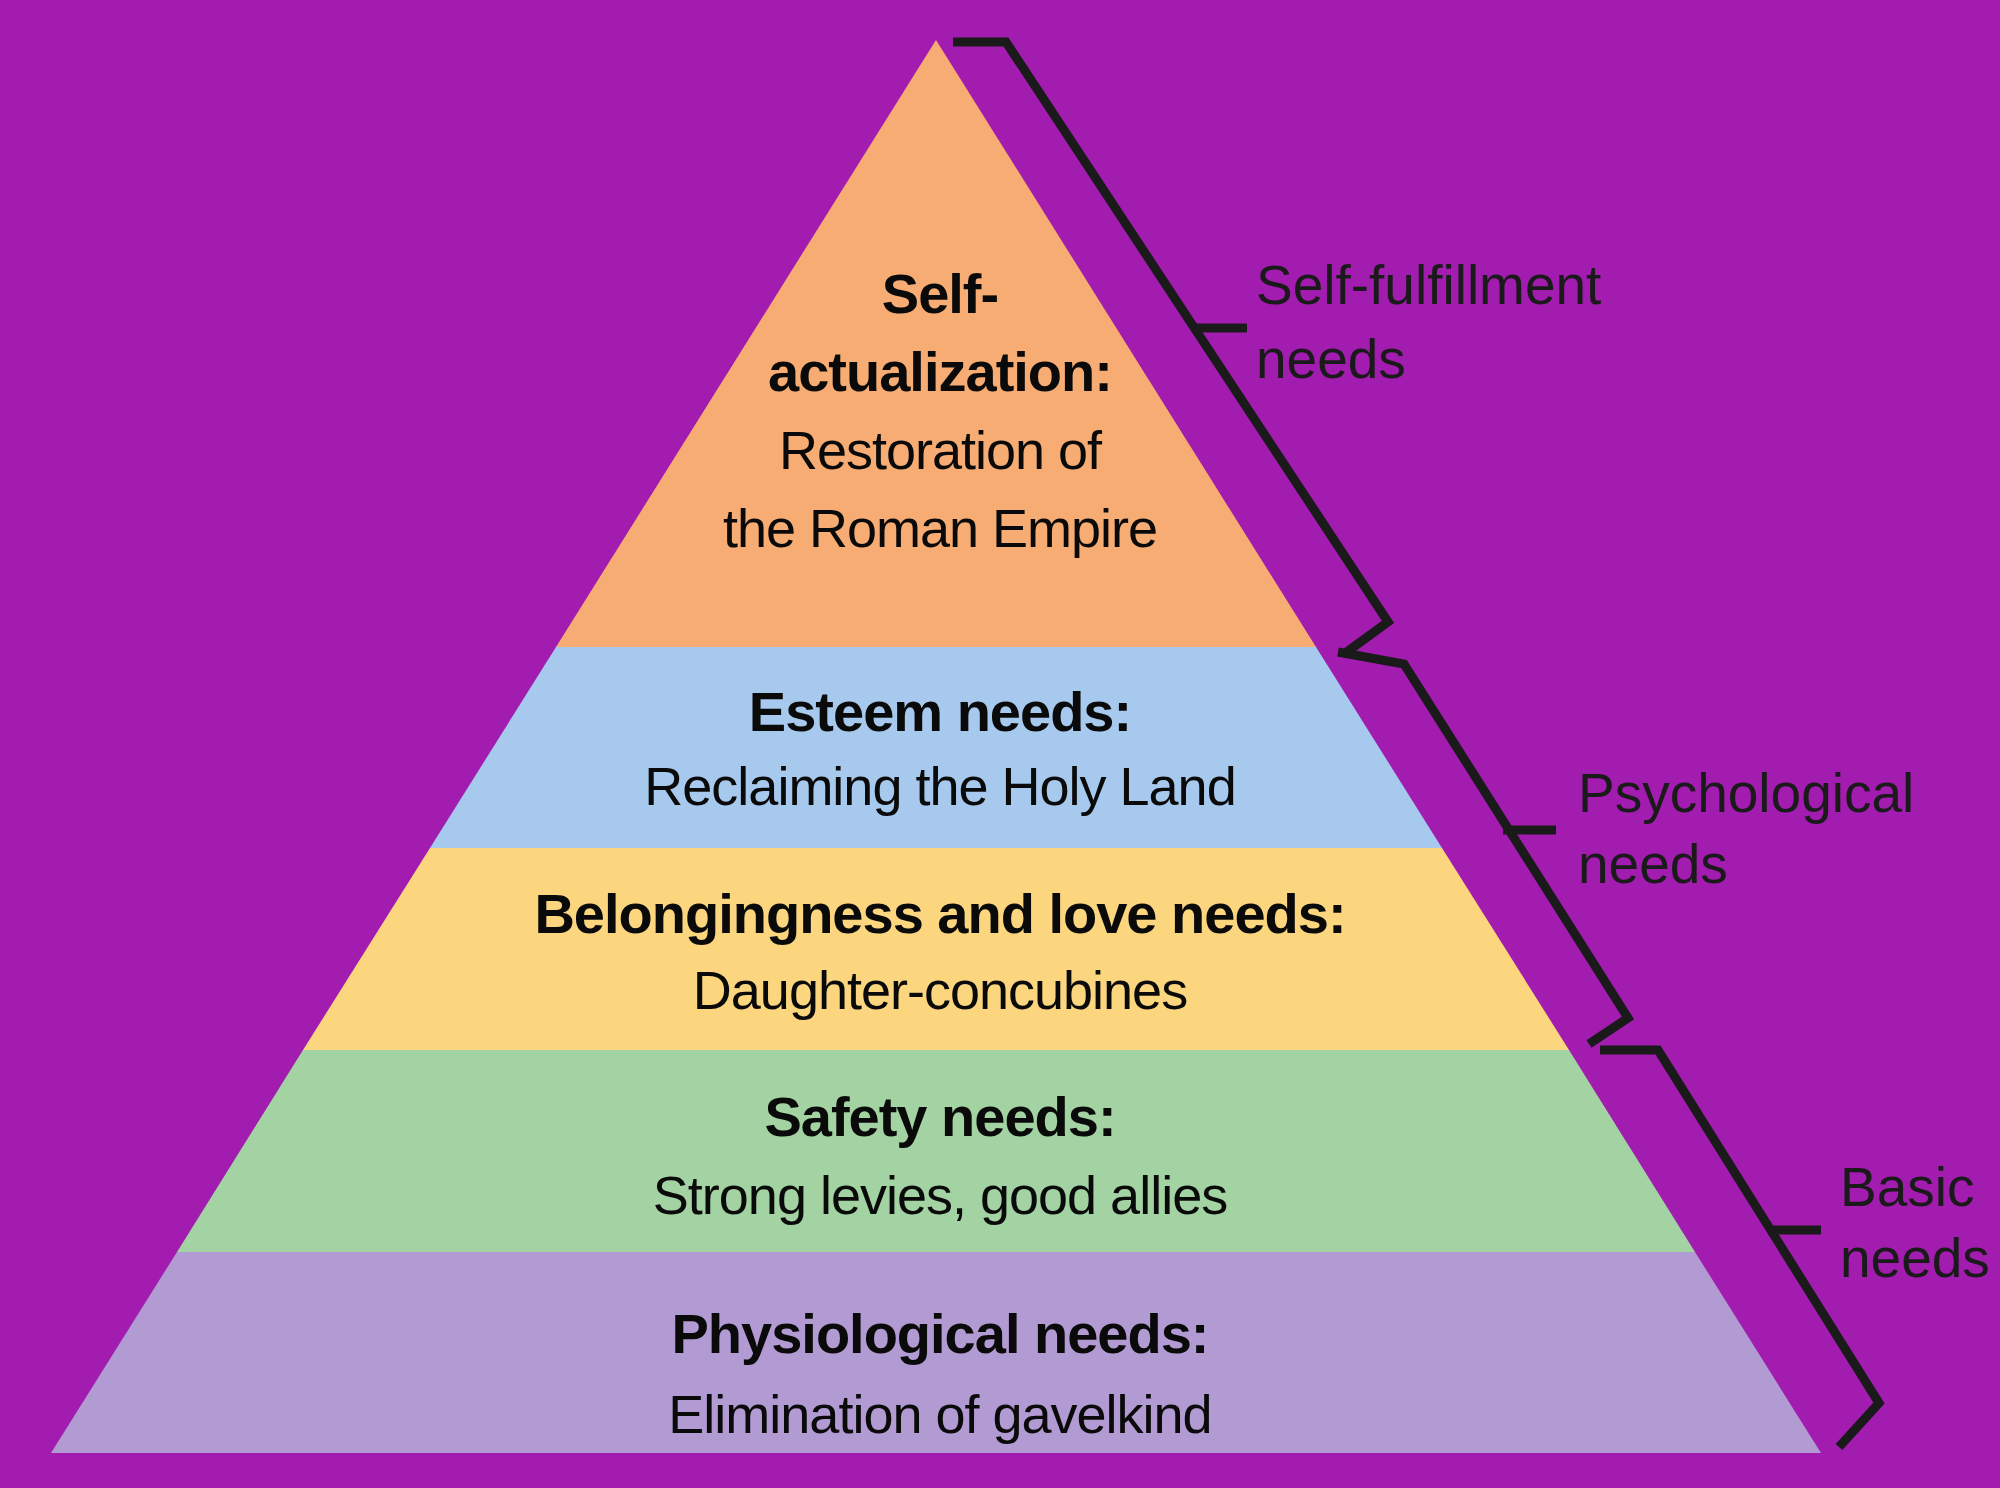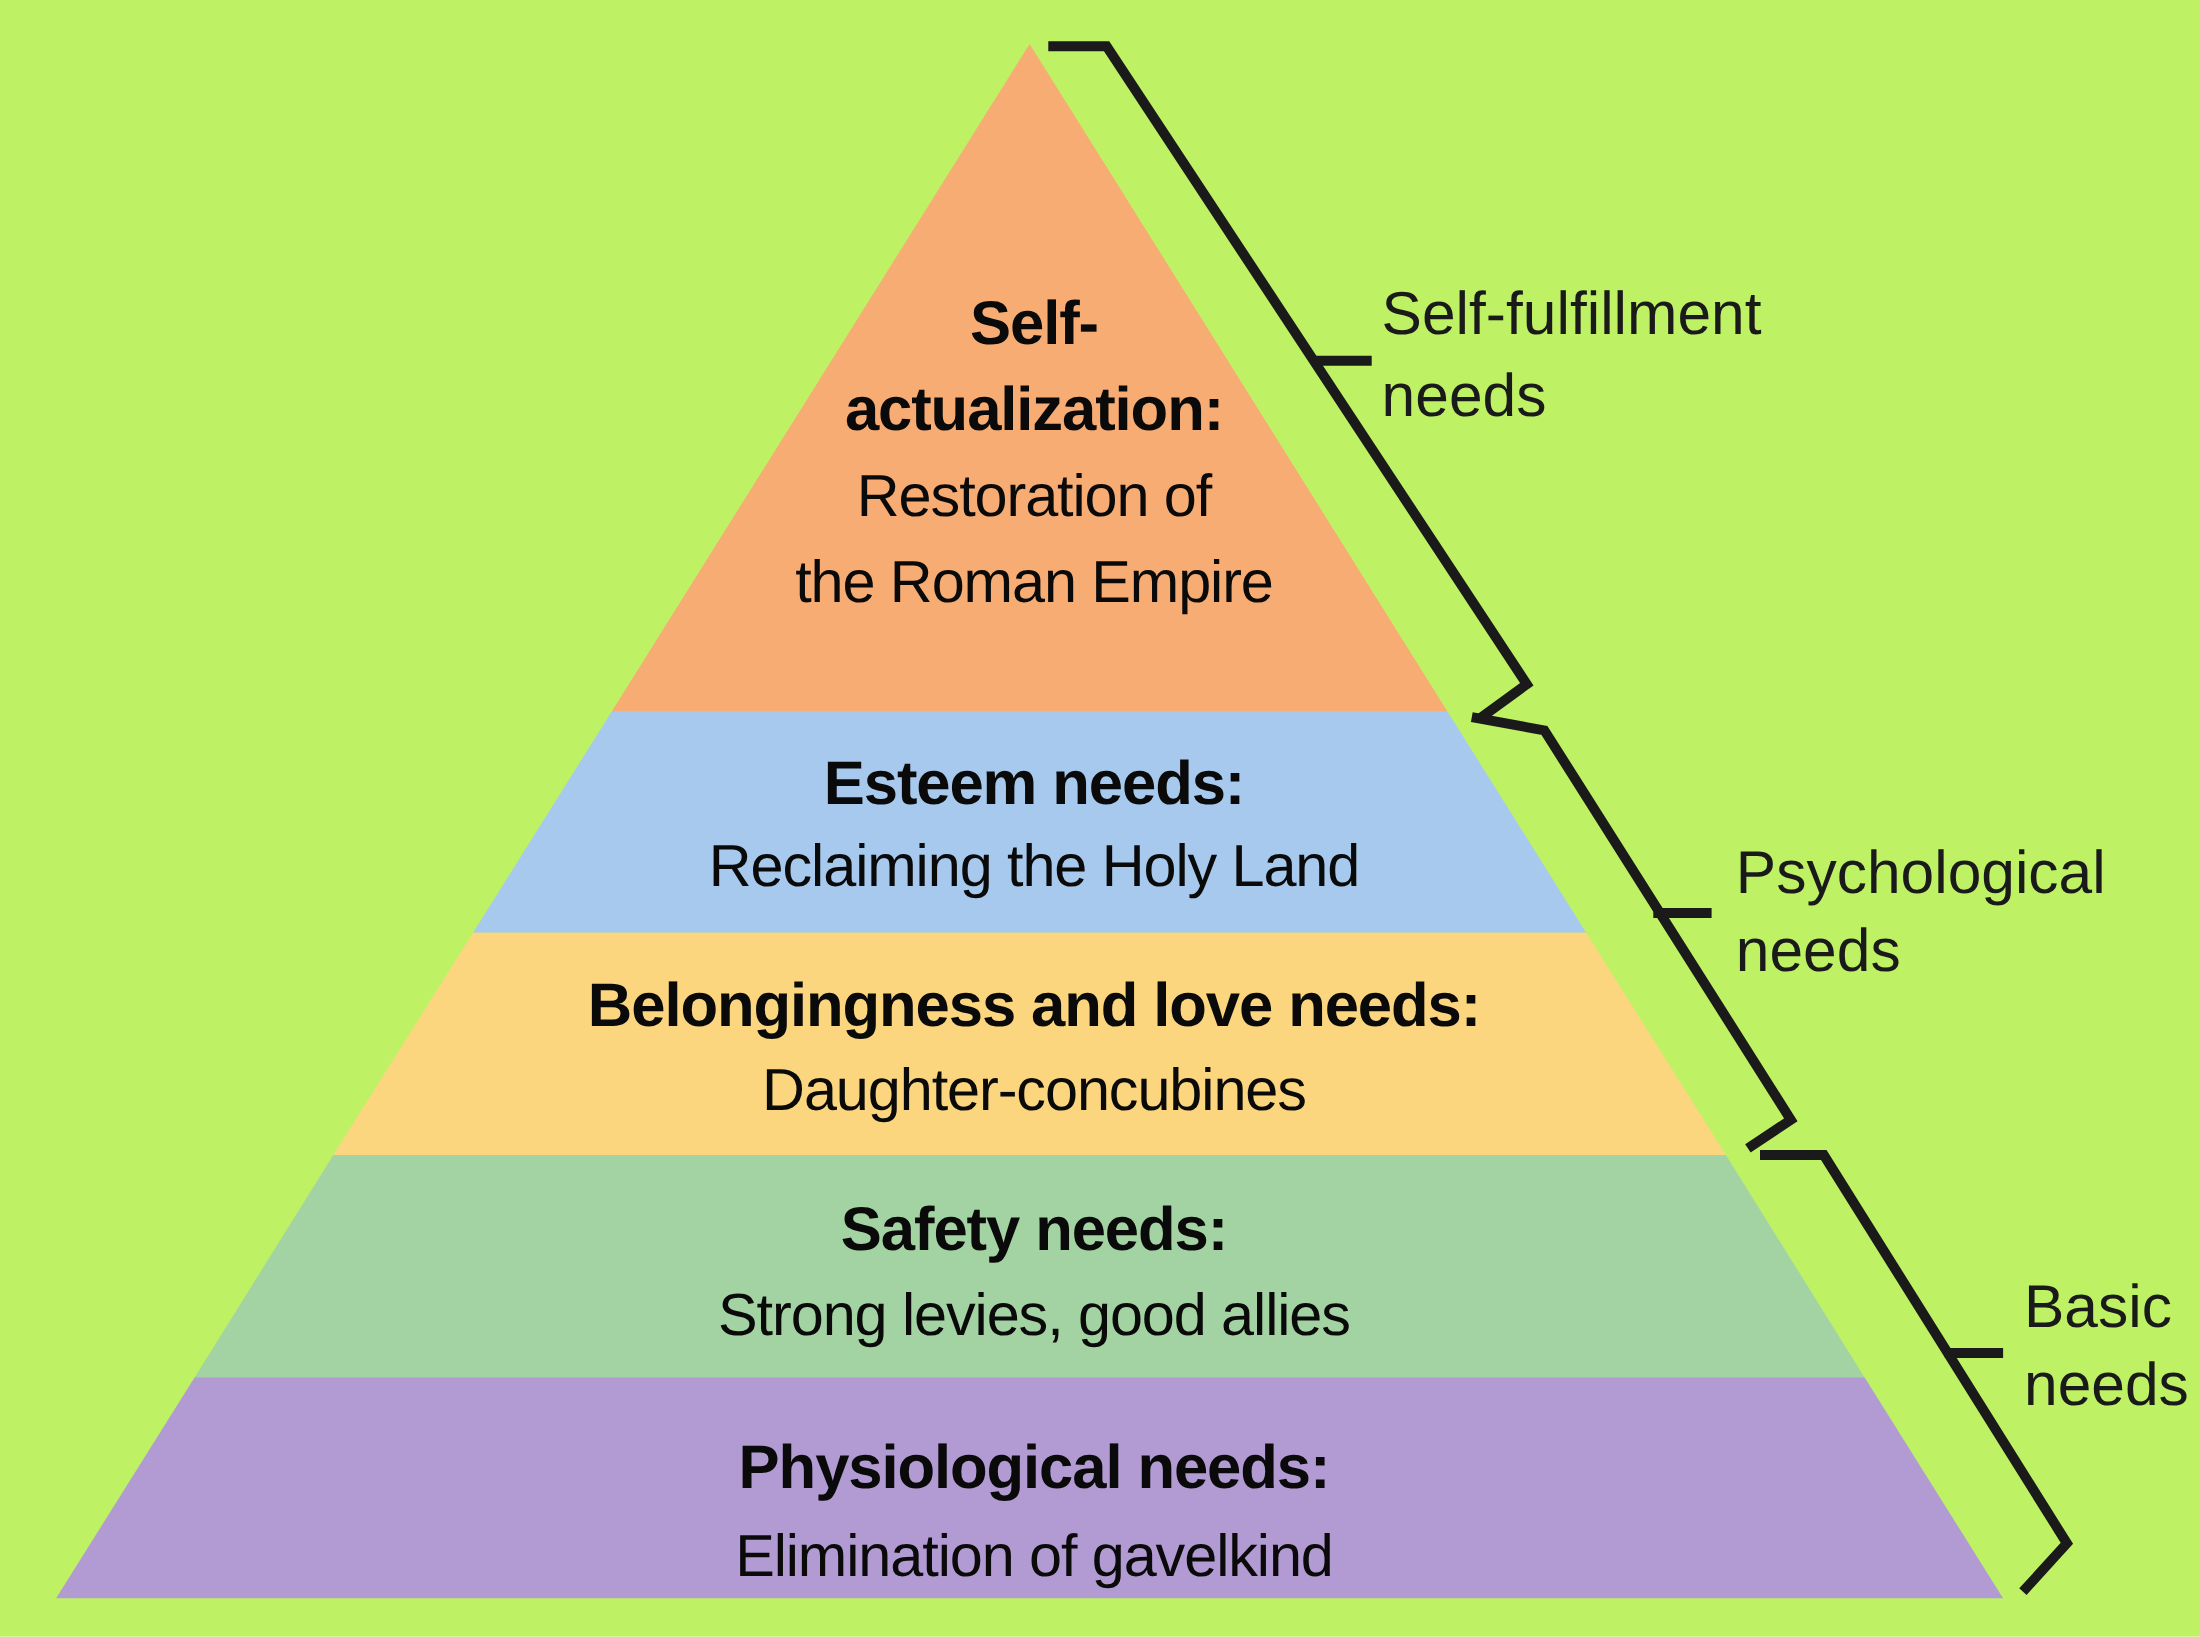--- a/index.html
+++ b/index.html
@@ -7,21 +7,21 @@
     padding: 0;
     background: #ffffff;
     width: 2000px;
     height: 1488px;
     overflow: hidden;
   }
   .canvas {
     position: relative;
     width: 2000px;
     height: 1488px;
-    background: #bef264;
+    background: #a21caf;
   }
   svg { display: block; }
   .pyr-heading {
     font-family: "Liberation Sans", sans-serif;
     font-weight: bold;
     font-size: 56px;
     letter-spacing: -1px;
     fill: #0a0a0a;
   }
   .pyr-body {

